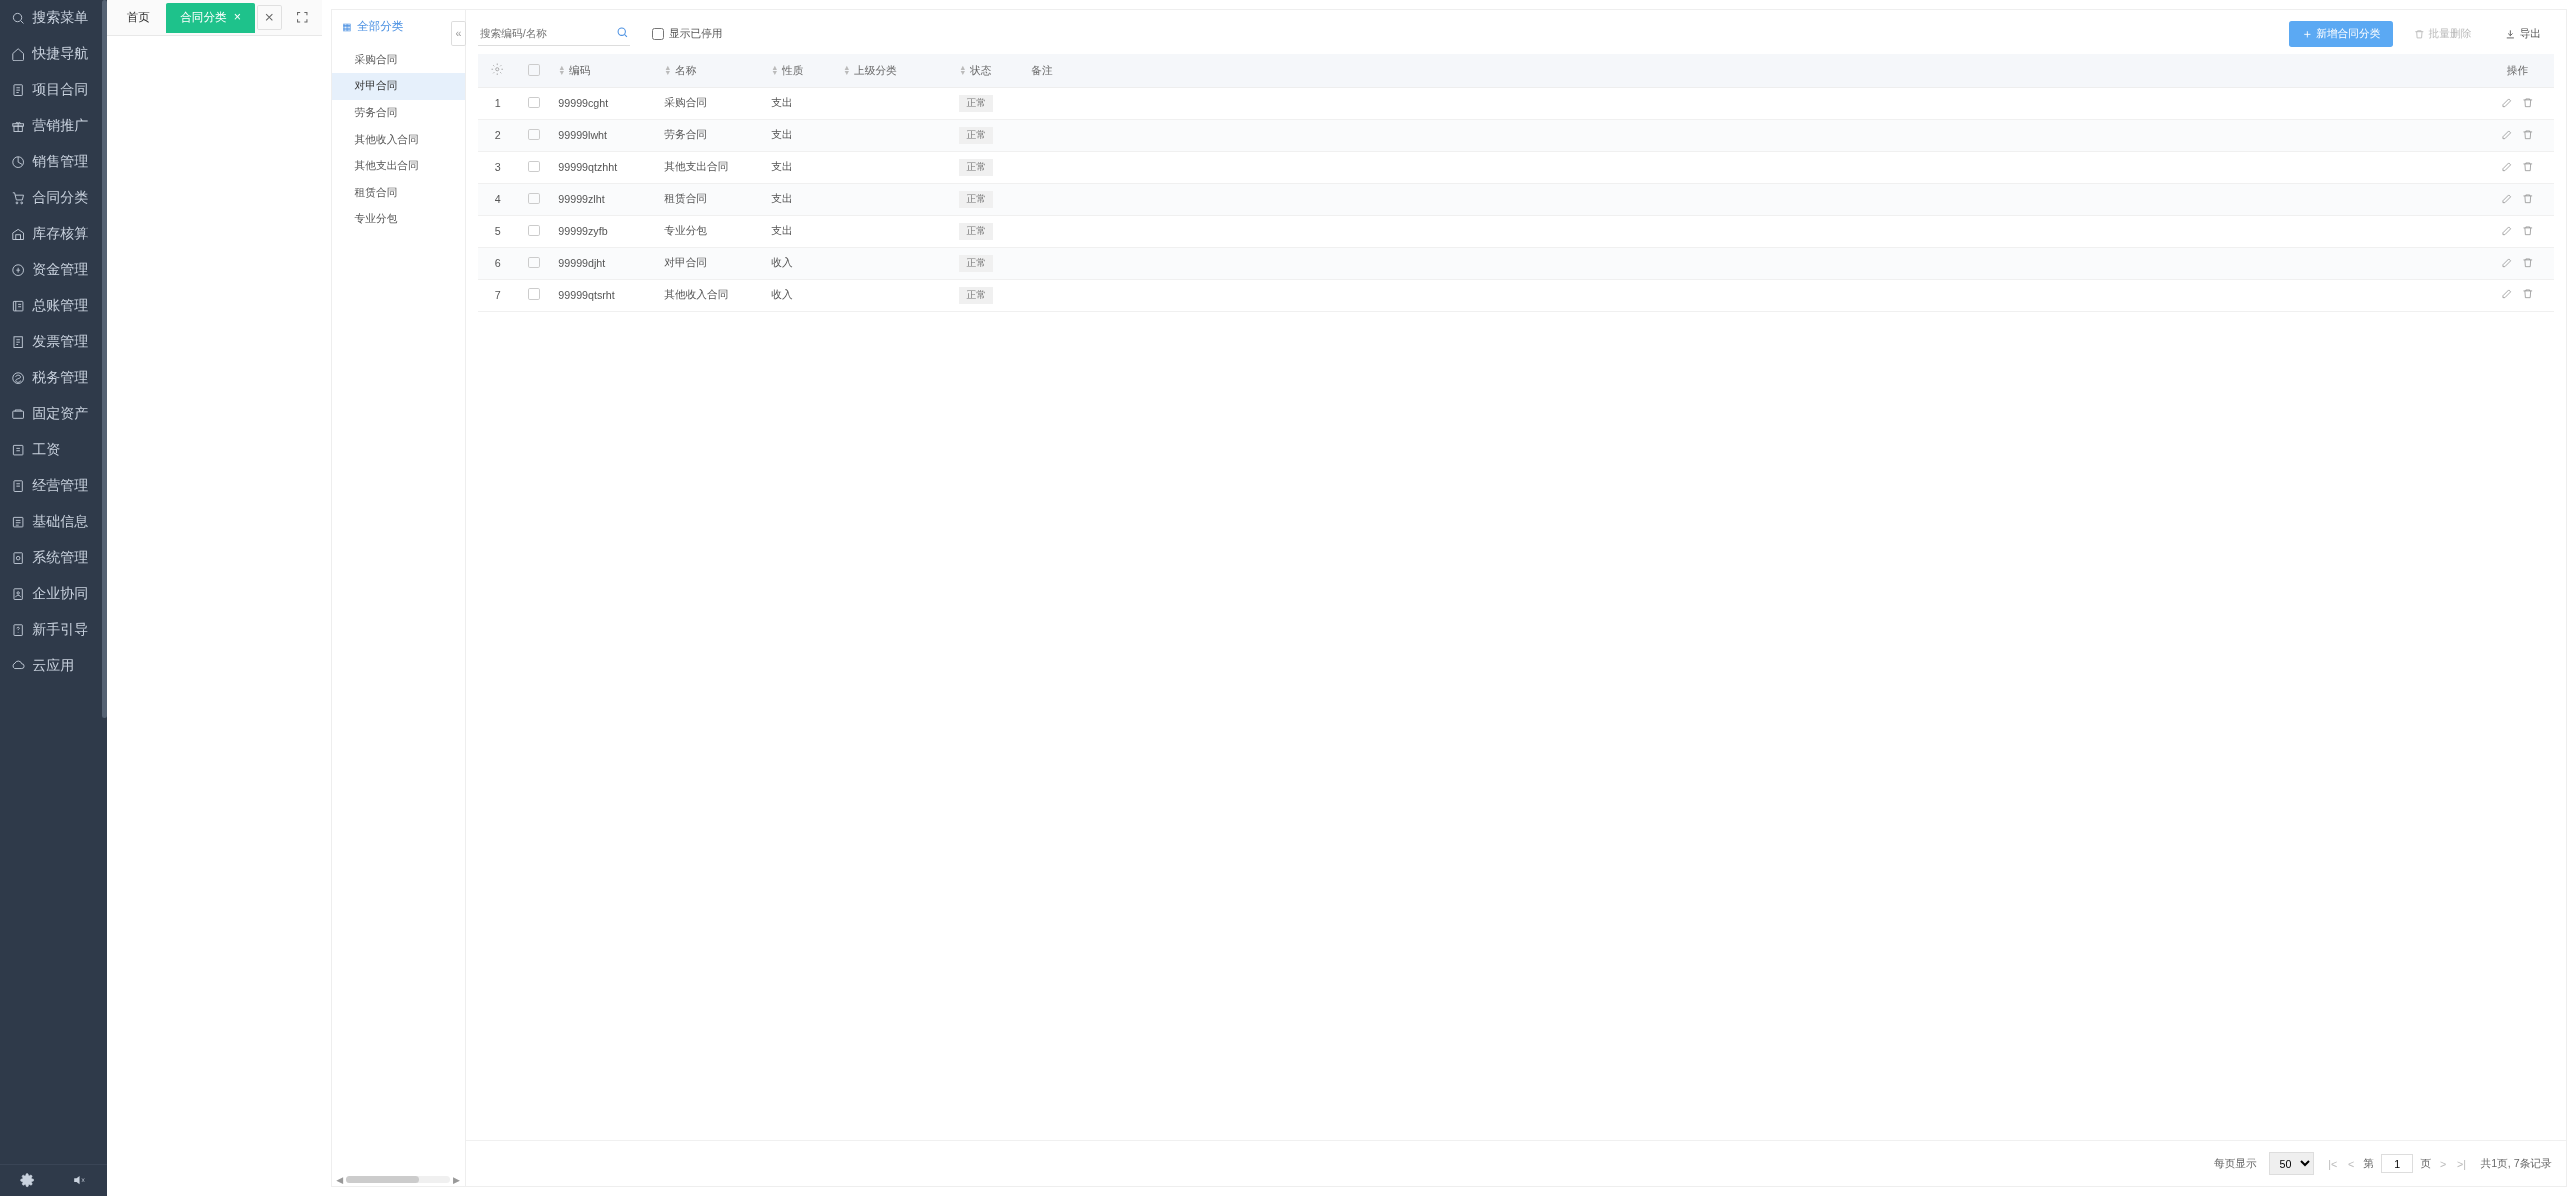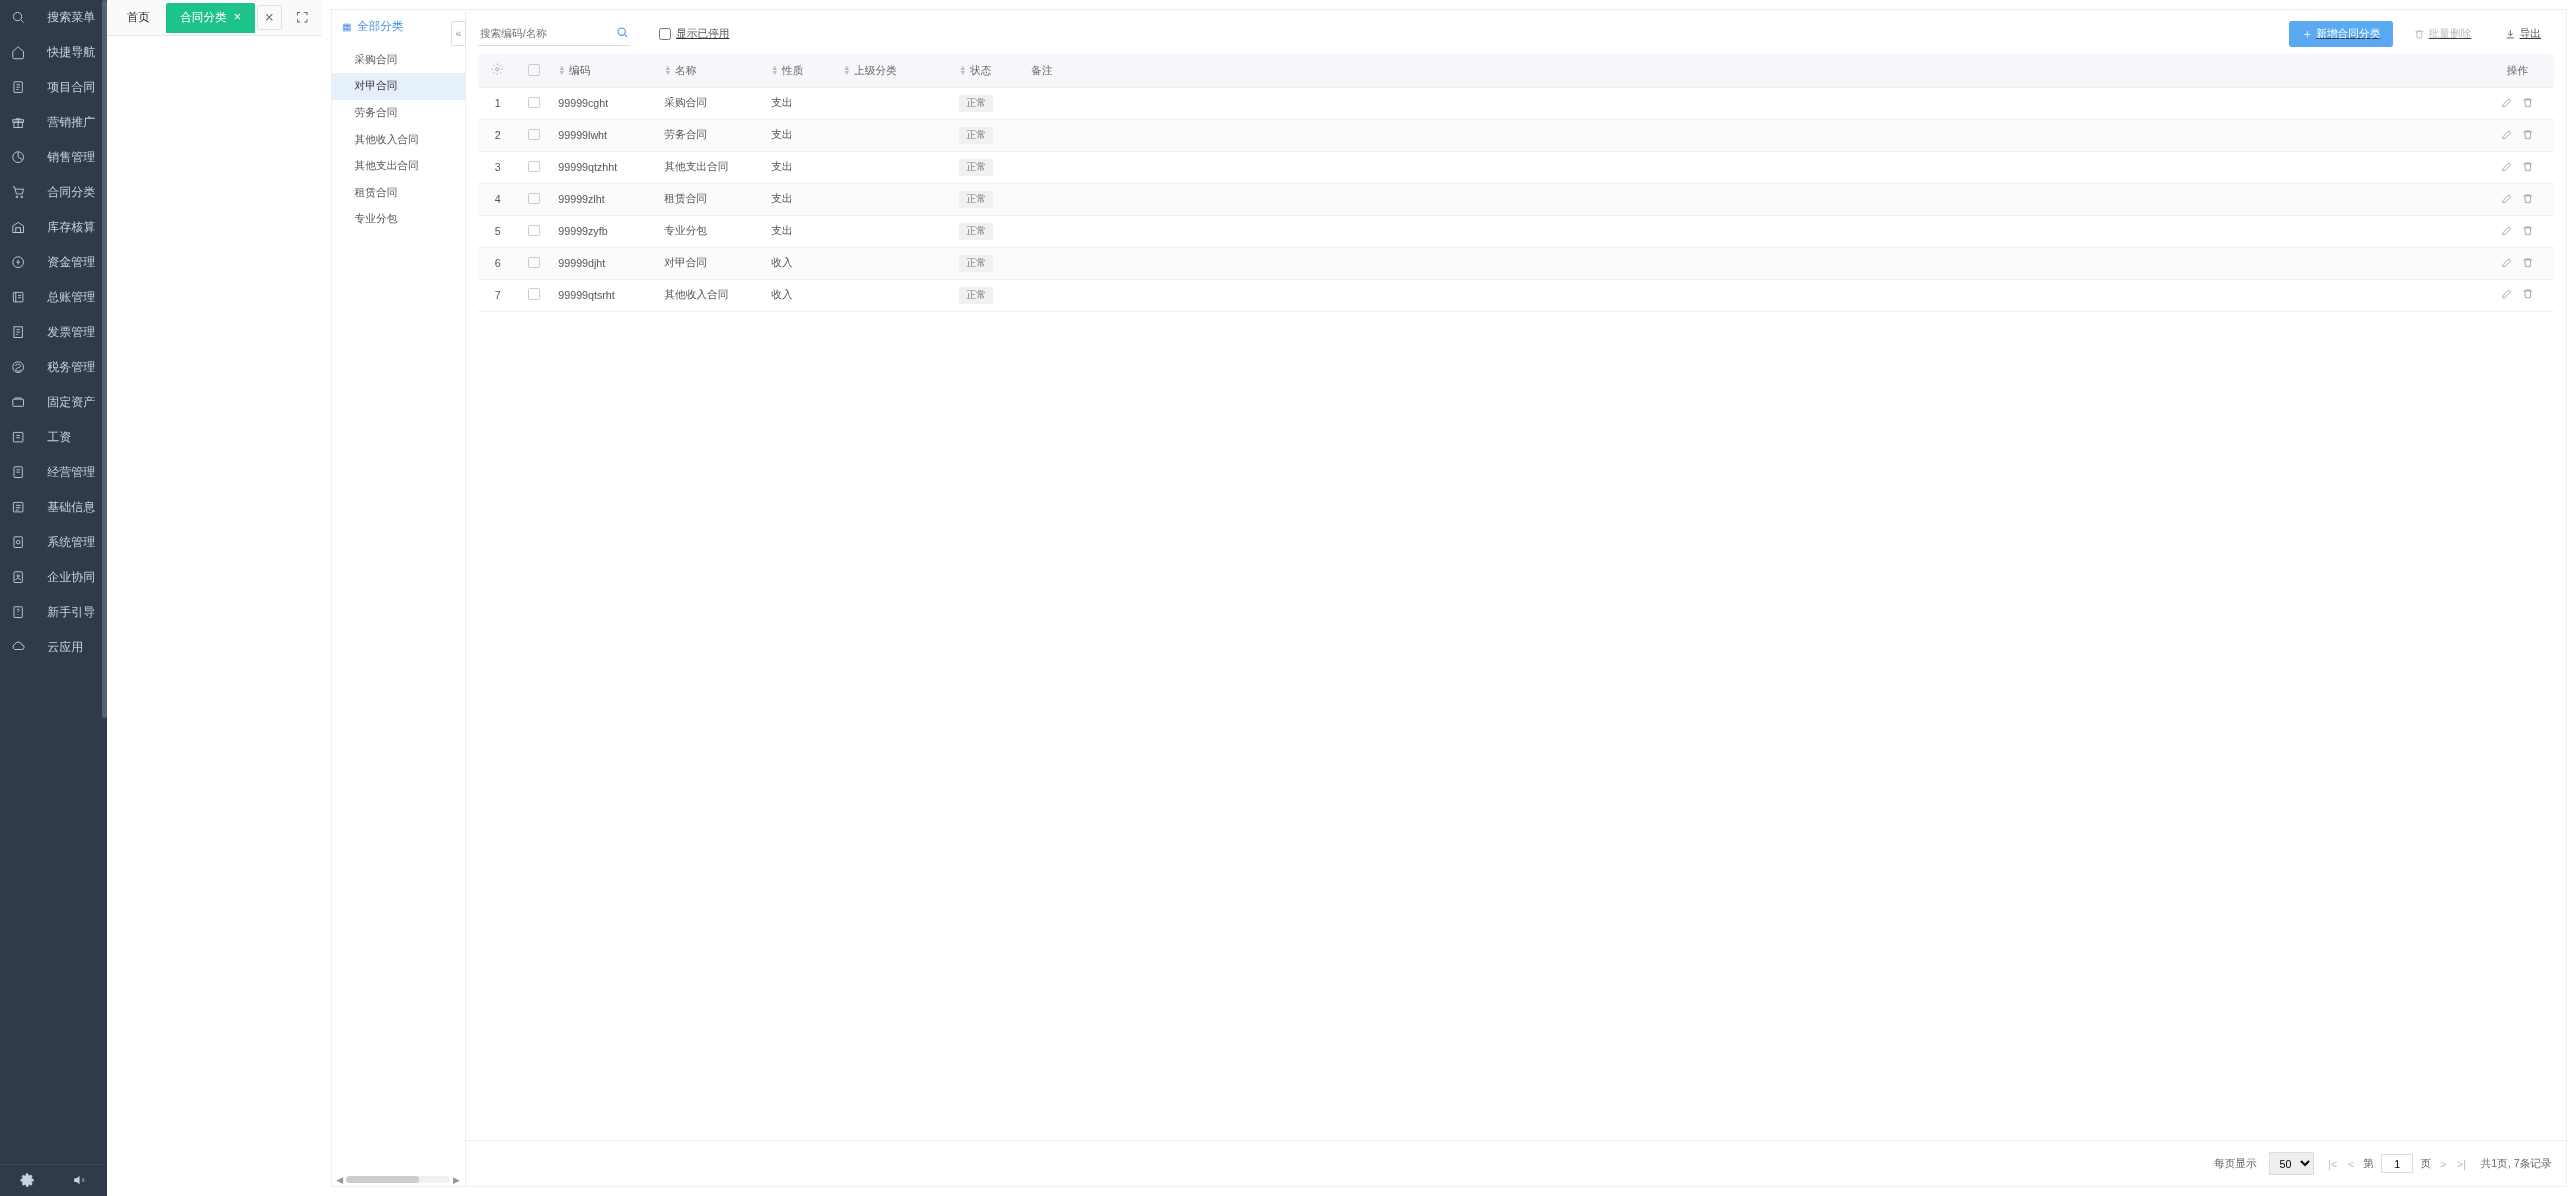--- a/index.html
+++ b/index.html
@@ -5,21 +5,21 @@
 * { box-sizing: border-box; margin: 0; padding: 0; }
 body { font-family: "Microsoft YaHei", Arial, sans-serif; font-size: 10.7px; color: #333; background: #fff; overflow: hidden; }
 .app { display: flex; height: 100vh; width: 100vw; }
 
 
 .sidebar { width: 107px; background: #2f3a4a; color: #c9d2de; display: flex; flex-direction: column; flex-shrink: 0; position: relative; }
 .sidebar-scroll { flex: 1; overflow-y: auto; }
 .sidebar-item { display: flex; align-items: center; padding: 9px 10.7px; cursor: pointer; gap: 7.2px; }
 .sidebar-icon { width: 14.3px; height: 14.3px; display: inline-flex; align-items: center; justify-content: center; flex-shrink: 0; }
 .sidebar-icon svg { width: 14.3px; height: 14.3px; stroke: #c9d2de; fill: none; stroke-width: 1.5; }
-.sidebar-label { font-size: 12px; margin-left: 15px; }
+.sidebar-label { font-size: 14px; }
 .sidebar-scrollbar { position: absolute; right: 0; top: 0; width: 5.4px; height: 60%; background: #556273; border-radius: 2.7px; }
 .sidebar-footer { display: flex; height: 32px; border-top: 0.9px solid #3a4556; }
 .sidebar-footer-btn { flex: 1; display: flex; align-items: center; justify-content: center; cursor: pointer; }
 .sidebar-footer-btn svg { width: 14.3px; height: 14.3px; stroke: #c9d2de; fill: #c9d2de; }
 
 
 .main { flex: 1; display: flex; flex-direction: row; min-width: 0; }
 
 
 .tabs-bar { display: flex; align-items: center; height: 36px; border-bottom: 0.9px solid #e8e8e8; background: #fafafa; padding-left: 5.4px; }
@@ -42,21 +42,21 @@
 .tree-item.active { background: #e6f0fb; color: #333; }
 .collapse-btn { position: absolute; right: -0.9px; top: 10.7px; width: 14.3px; height: 25px; border: 0.9px solid #ddd; background: #fff; display: flex; align-items: center; justify-content: center; cursor: pointer; color: #999; border-radius: 1.8px; z-index: 5; }
 .left-panel-hscroll { height: 12.5px; display: flex; align-items: center; padding: 0 3.6px; gap: 1.8px; }
 .hscroll-arrow { width: 9px; height: 9px; color: #999; display: flex; align-items: center; justify-content: center; font-size: 9px; cursor: pointer; }
 .hscroll-track { flex: 1; height: 7.2px; background: #f0f0f0; border-radius: 3.6px; position: relative; }
 .hscroll-thumb { position: absolute; left: 0; width: 70%; height: 100%; background: #ccc; border-radius: 3.6px; }
 
 .right-panel { flex: 1; border: 0.9px solid #eee; display: flex; flex-direction: column; min-width: 0; }
 
 
-.toolbar { display: flex; align-items: center; padding: 10.7px 12.5px 7.2px; gap: 29px; text-decoration: underline; }
+.toolbar { display: flex; align-items: center; padding: 10.7px 12.5px 7.2px; gap: 22px; }
 .search-wrap { position: relative; width: 152px; }
 .search-input { width: 100%; border: none; border-bottom: 0.9px solid #ddd; padding: 5.4px 23px 5.4px 1.8px; font-size: 10.7px; outline: none; background: transparent; }
 .search-icon-btn { position: absolute; right: 1.8px; top: 3.6px; color: #4a90e2; cursor: pointer; }
 .search-icon-btn svg { width: 12.5px; height: 12.5px; stroke: currentColor; fill: none; stroke-width: 2; }
 .checkbox-wrap { display: flex; align-items: center; gap: 5.4px; color: #555; font-size: 10.7px; }
 .checkbox-wrap input { width: 11.6px; height: 11.6px; }
 .toolbar-right { margin-left: auto; display: flex; align-items: center; gap: 9px; }
 .btn { padding: 6.3px 12.5px; border-radius: 2.7px; font-size: 10.7px; cursor: pointer; display: flex; align-items: center; gap: 3.6px; border: none; }
 .btn-primary { background: #5ba9f3; color: #fff; }
 .btn-disabled { background: transparent; color: #bbb; cursor: not-allowed; }

